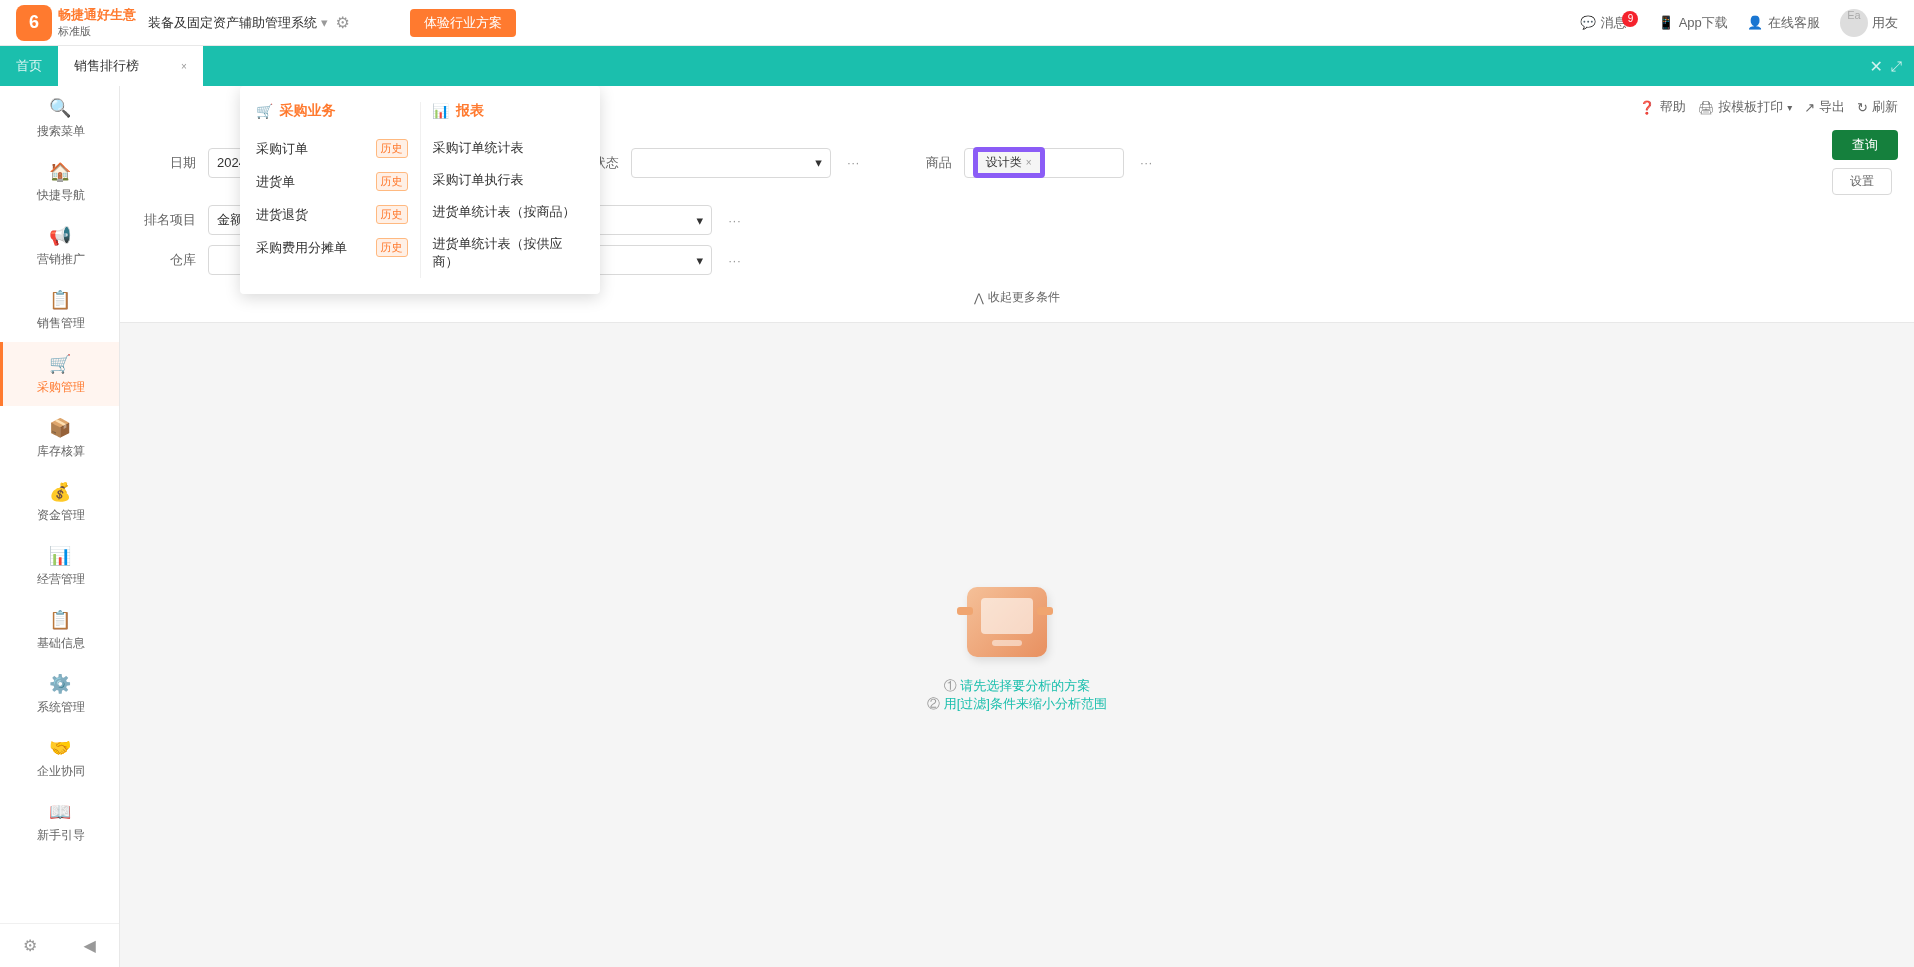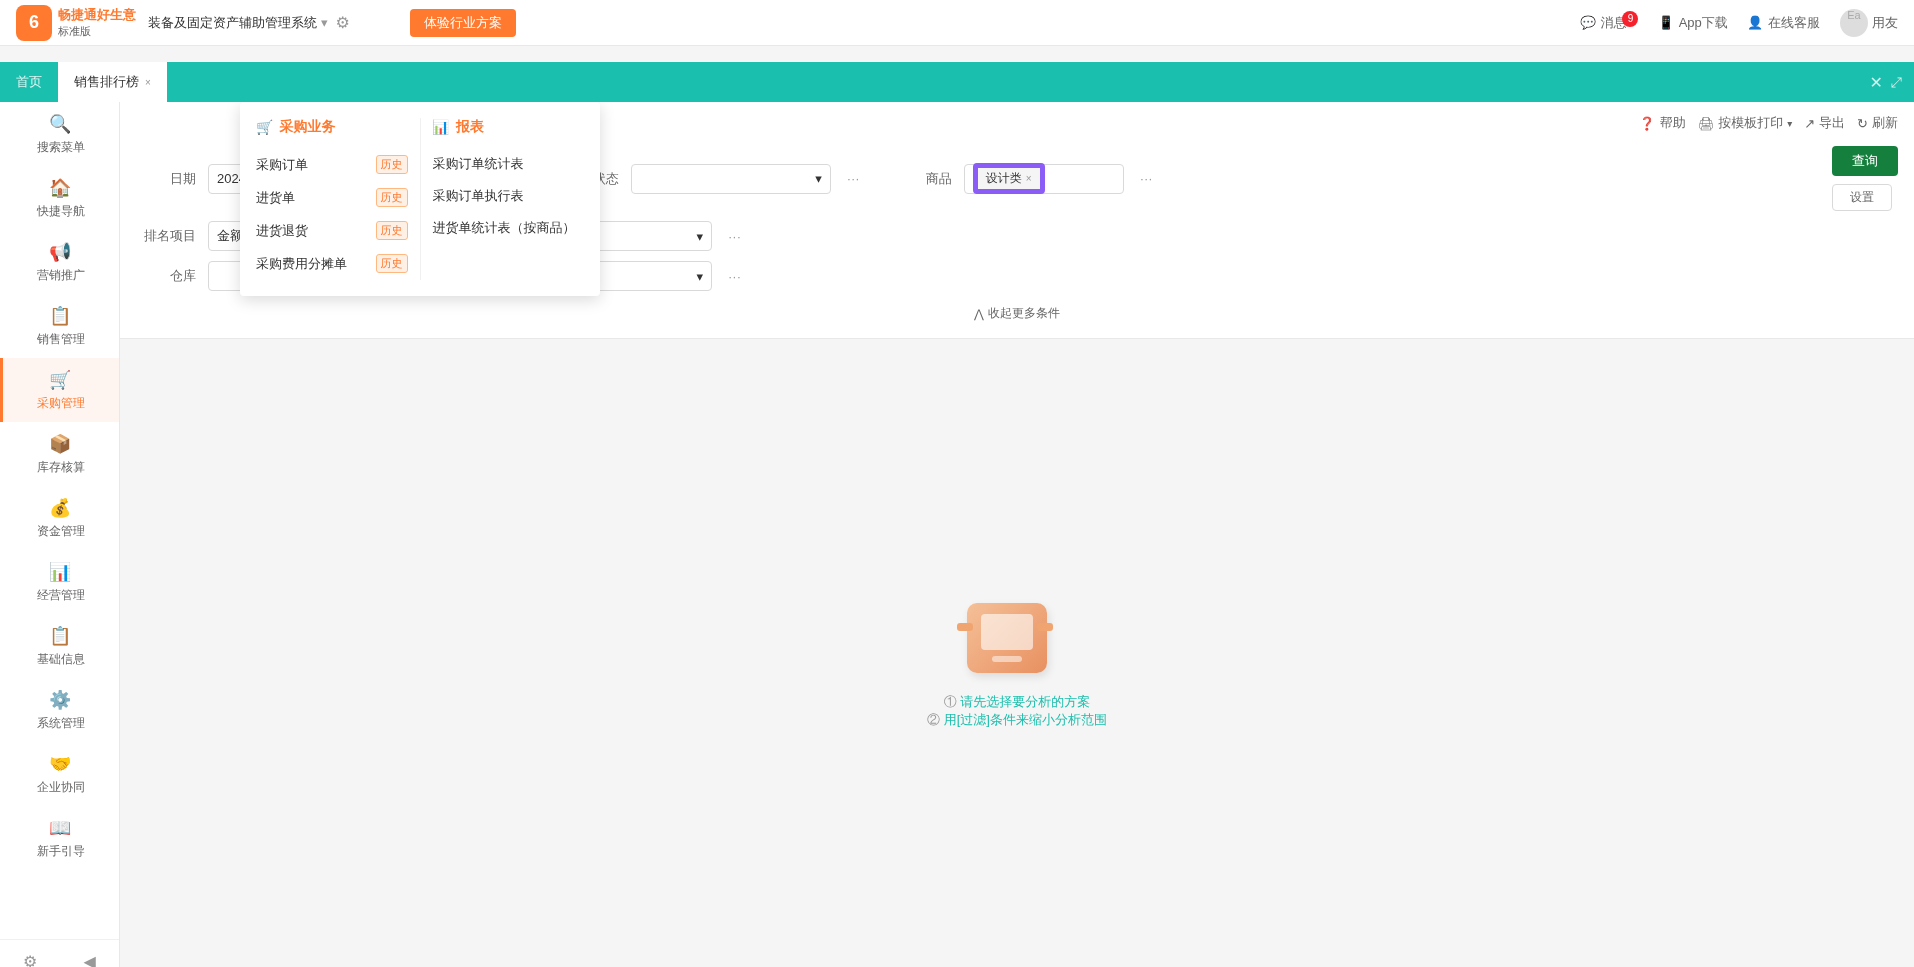--- a/index.html
+++ b/index.html
@@ -21,27 +21,27 @@
     .top-bar-industry { margin-left: 12px; padding-left: 48px; }
     .industry-btn { background: #ff7a2f; color: #fff; border: none; padding: 5px 14px; border-radius: 4px; cursor: pointer; font-size: 13px; }
     .top-bar-right { margin-left: auto; display: flex; align-items: center; gap: 20px; }
     .top-bar-right-item { display: flex; align-items: center; gap: 4px; color: #666; cursor: pointer; font-size: 13px; }
     .notification-badge { background: #f5222d; color: #fff; border-radius: 50%; width: 16px; height: 16px; font-size: 10px; display: flex; align-items: center; justify-content: center; margin-top: -8px; margin-left: -8px; }
     .user-avatar { width: 28px; height: 28px; background: #ddd; border-radius: 50%; display: flex; justify-content: center; overflow: hidden; }
 
     
     .tab-bar {
       display: flex; align-items: center; height: 40px; background: #1bbfad;
-      padding: 0 0 0 0; position: relative; z-index: 99; margin-top: 16px;
+      padding: 0 0 0 0; position: relative; z-index: 99;
     }
     .tab-item {
       height: 40px; display: flex; align-items: center; padding: 0 16px;
       cursor: pointer; font-size: 13px; color: rgba(255,255,255,0.85); position: relative;
     }
-    .tab-item.active { background: #fff; color: #333; }
+    .tab-item.active { background: #fff; color: #333; gap: 36px; }
     .tab-item .close-icon { margin-left: 6px; font-size: 10px; color: #999; cursor: pointer; }
     .tab-bar-right { margin-left: auto; display: flex; align-items: center; padding-right: 12px; gap: 8px; }
     .tab-close-btn { color: rgba(255,255,255,0.8); font-size: 16px; cursor: pointer; }
     .tab-expand-btn { color: rgba(255,255,255,0.8); font-size: 14px; cursor: pointer; }
 
     
     .main-layout { display: flex; height: calc(967px - 46px - 40px); }
 
     
     .sidebar {
@@ -381,17 +381,20 @@
           </div>
           <div class="dropdown-item">
             <span class="dropdown-item-label">采购订单统计表</span>
           </div>
           <div class="dropdown-item">
             <span class="dropdown-item-label">采购订单执行表</span>
           </div>
           <div class="dropdown-item">
             <span class="dropdown-item-label">进货单统计表（按商品）</span>
           </div>
+          <div class="dropdown-item">
+            <span class="dropdown-item-label">进货单统计表（按供应商）</span>
+          </div>
         </div>
       </div>
     </div>
   </div>
 </div>
 
 </body></html>

